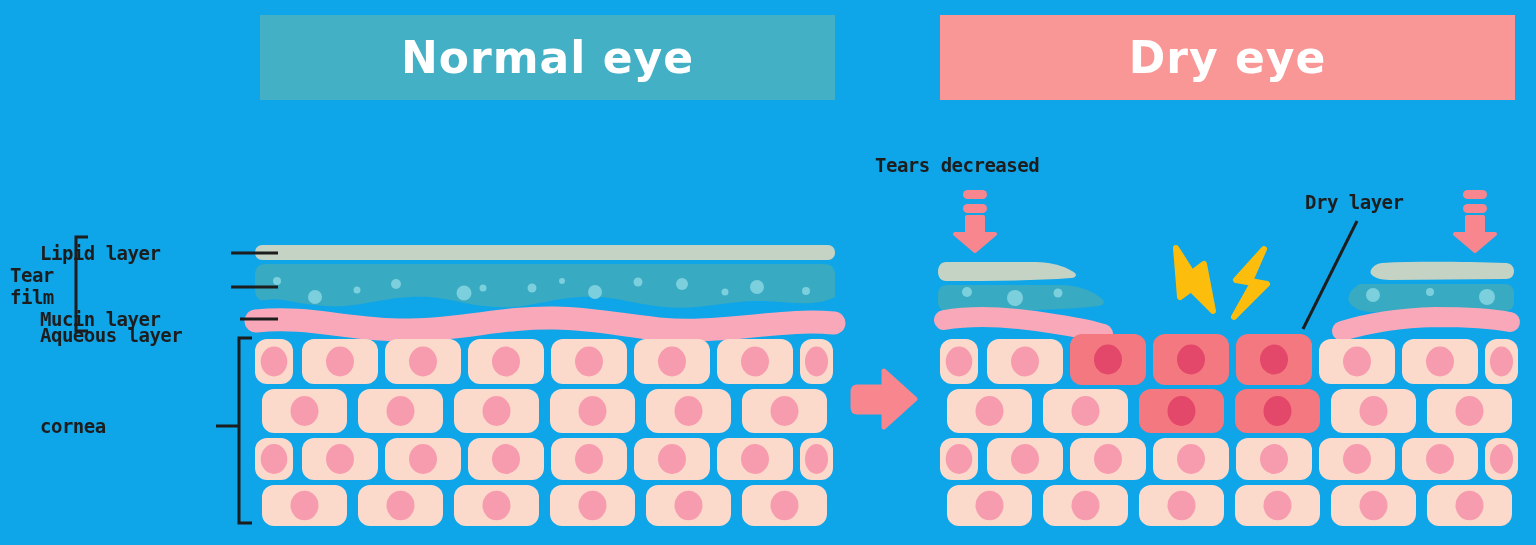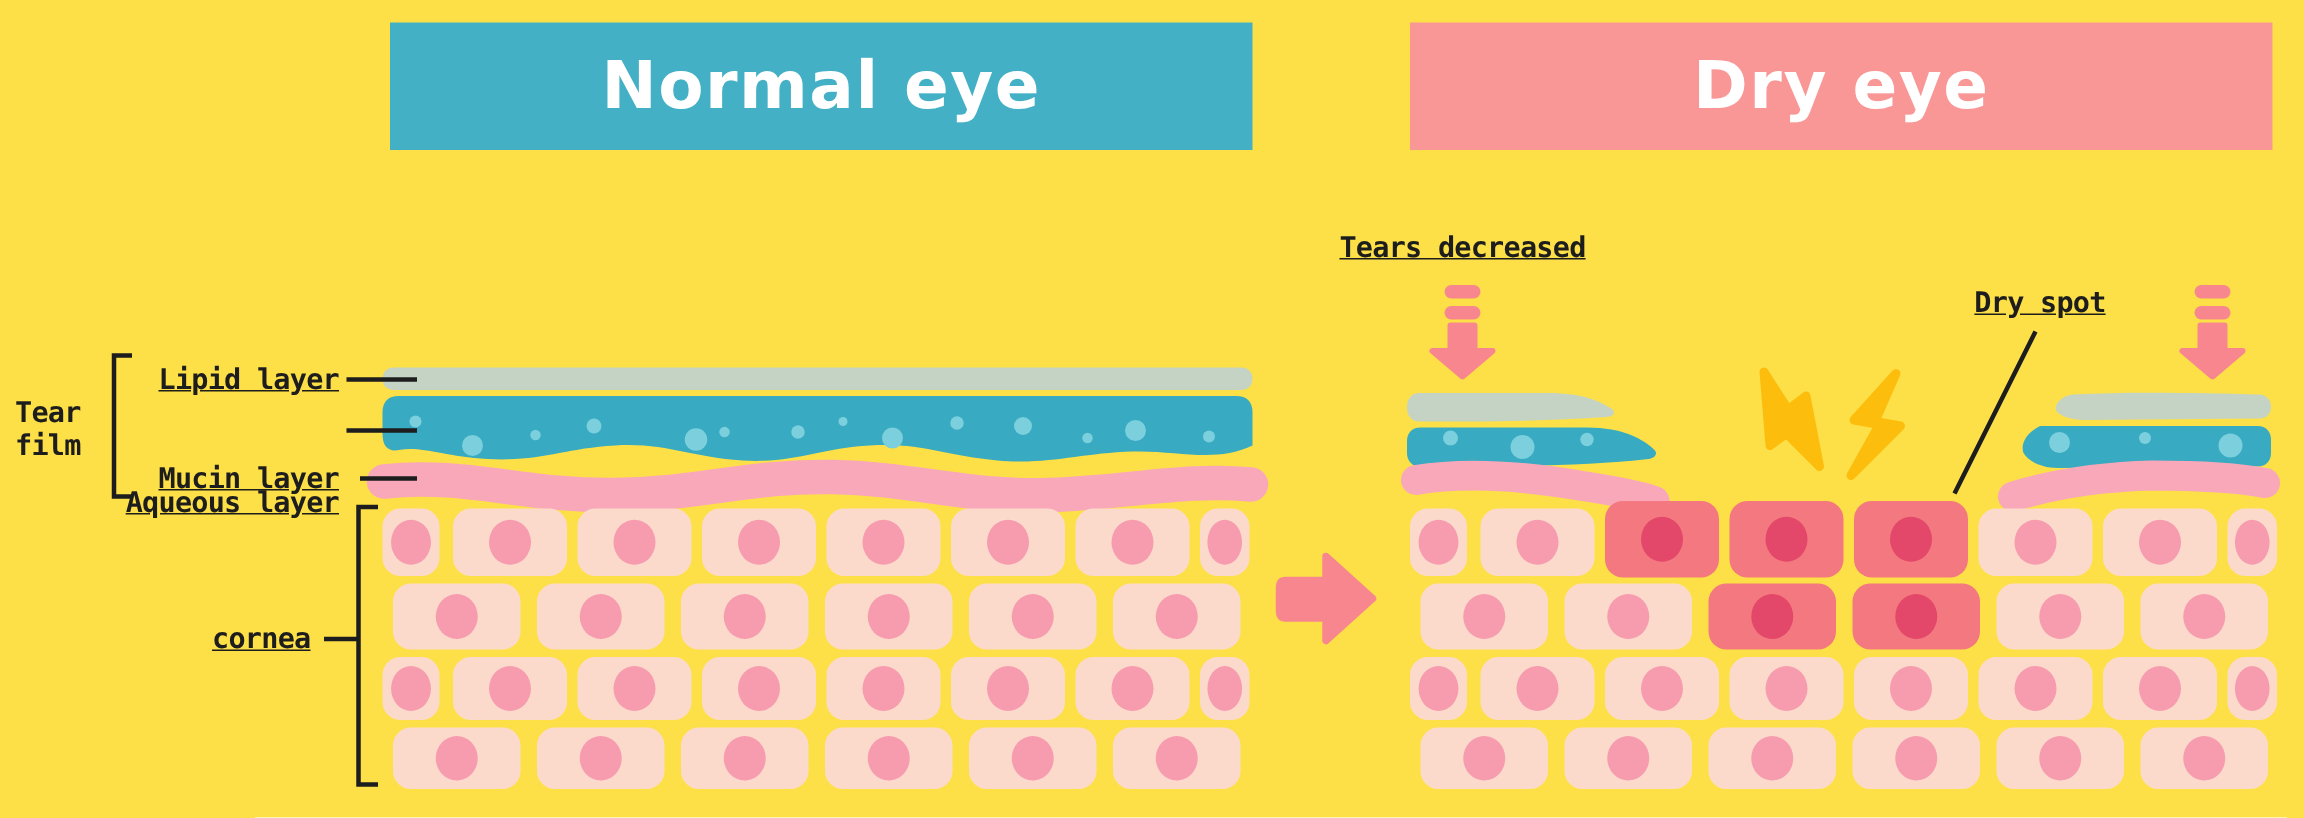--- a/index.html
+++ b/index.html
@@ -4,34 +4,34 @@
 <style>
   html,body{margin:0;padding:0;background:#ffffff;}
   .canvas{position:relative;width:1536px;height:545px;background:#fdfdfd;overflow:hidden;
           font-family:"DejaVu Sans Mono",monospace;}
   svg.diagram{position:absolute;left:0;top:0;}
   .header{position:absolute;top:15px;height:85px;display:flex;align-items:center;justify-content:center;
           color:#ffffff;font-family:"DejaVu Sans",sans-serif;font-weight:bold;font-size:44px;letter-spacing:1px;}
   .header.normal{left:260px;width:575px;}
   .header.dry{left:940px;width:575px;text-align:center;}
   .lbl{position:absolute;font-weight:bold;font-size:19px;letter-spacing:-0.5px;color:#1d1d1d;line-height:22px;white-space:pre-line;}
-  .lbl.right{text-align:right;text-decoration:underline;}
-  .lbl.center{text-align:center;text-decoration:underline;}
+  .lbl.right{}
+  .lbl.center{text-align:left;}
   .lbl.tearfilm{left:10px;top:264px;width:70px;}
   .lbl.lipid{left:40px;top:242px;width:186px;}
   .lbl.aqueous{left:40px;top:276px;width:186px;margin-top:48px;}
   .lbl.mucin{left:40px;top:308px;width:186px;}
   .lbl.cornea{left:40px;top:415px;width:167px;}
   .lbl.tears{left:875px;top:154px;width:200px;}
   .lbl.dryspot{left:1305px;top:191px;width:110px;}
 </style>
 </head>
 <body>
 
-<div class="canvas" style="background: #fde047;">
+<div class="canvas" style="background: #0ea5e9;">
 
   <svg class="diagram" width="1536" height="545" viewBox="0 0 1536 545">
 
     <rect x="255" y="245" width="580" height="15" rx="7" fill="#c5d3c4"></rect>
 
     <path d="M 266 264 L 824 264 Q 835 264 835 275 L 835 297
              C 810 309 785 300 755 301 C 720 302 700 310 665 307
              C 630 304 615 295 580 297 C 545 299 530 309 495 307
              C 460 305 445 295 410 297 C 375 299 360 308 325 306
              C 295 304 280 297 266 300 Q 255 302 255 289 L 255 275 Q 255 264 266 264 Z" fill="#38aac1"></path>
@@ -229,14 +229,14 @@
     <span>Dry eye</span>
   </div>
 
   <div class="lbl tearfilm">Tear
 film</div>
   <div class="lbl right lipid">Lipid layer</div>
   <div class="lbl right aqueous">Aqueous layer</div>
   <div class="lbl right cornea">cornea</div>
   <div class="lbl right mucin">Mucin layer</div>
   <div class="lbl center tears">Tears decreased</div>
-  <div class="lbl center dryspot">Dry spot</div>
+  <div class="lbl center dryspot">Dry layer</div>
 </div>
 
 </body></html>

